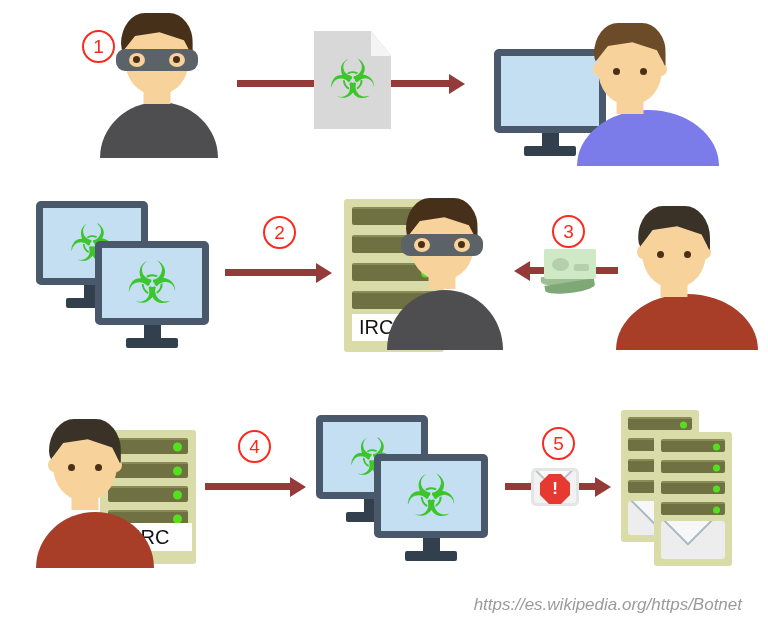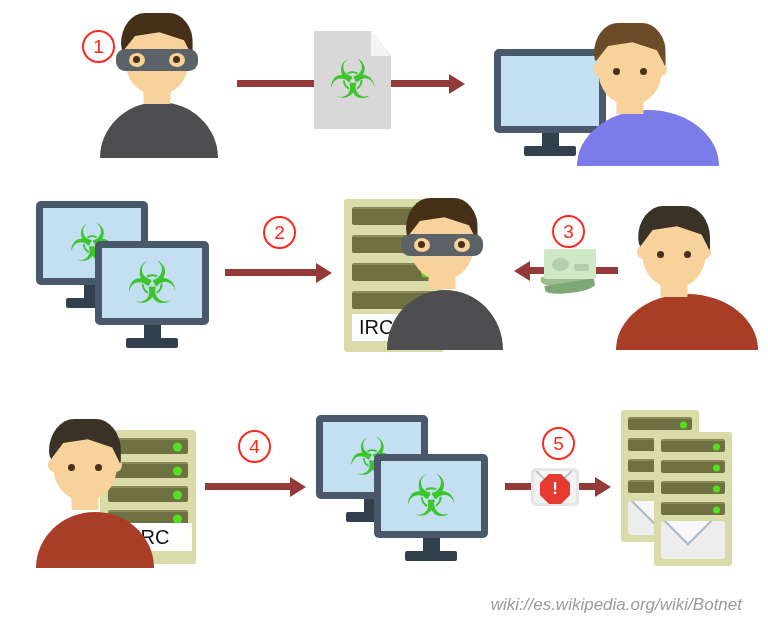--- a/index.html
+++ b/index.html
@@ -325,15 +325,15 @@
       </div>
     <div class="slat">
         <i class="led"></i>
       </div>
     <div class="slat">
         <i class="led"></i>
       </div>
     <div class="env" style="left:7px;right:7px;bottom:7px;height:38px;"></div>
   </div>
 
-  <div class="source">wiki://es.wikipedia.org/wiki/Botnet</div>
+  <div class="source">https://es.wikipedia.org/https/Botnet</div>
 
 </div>
 
 </body></html>

